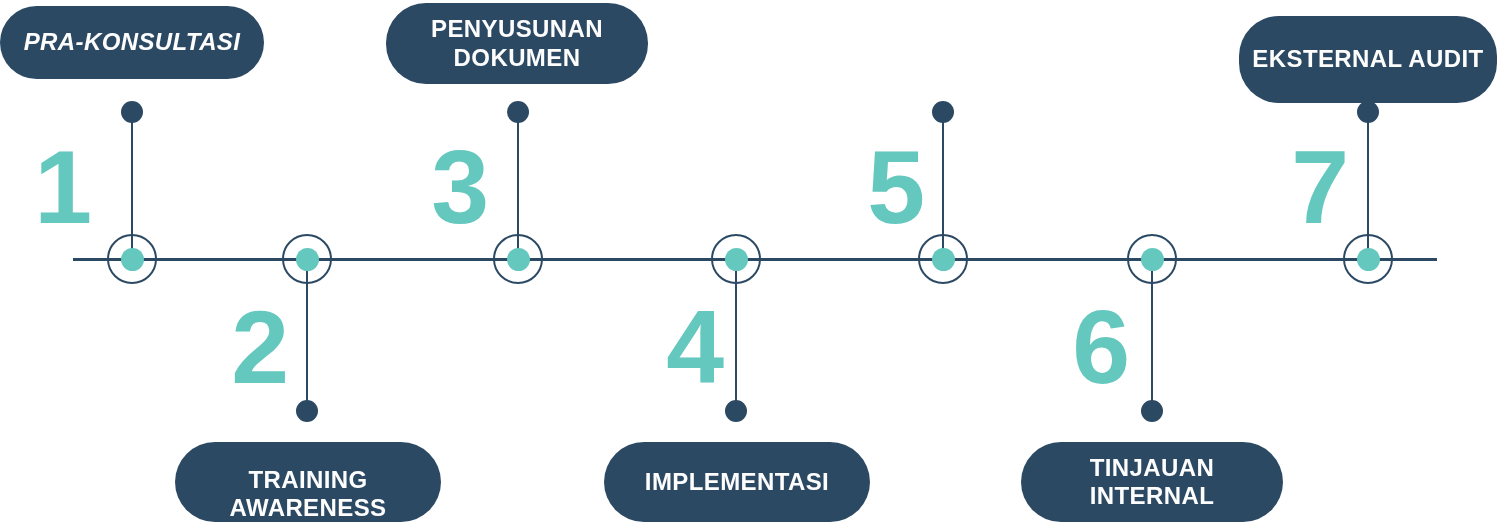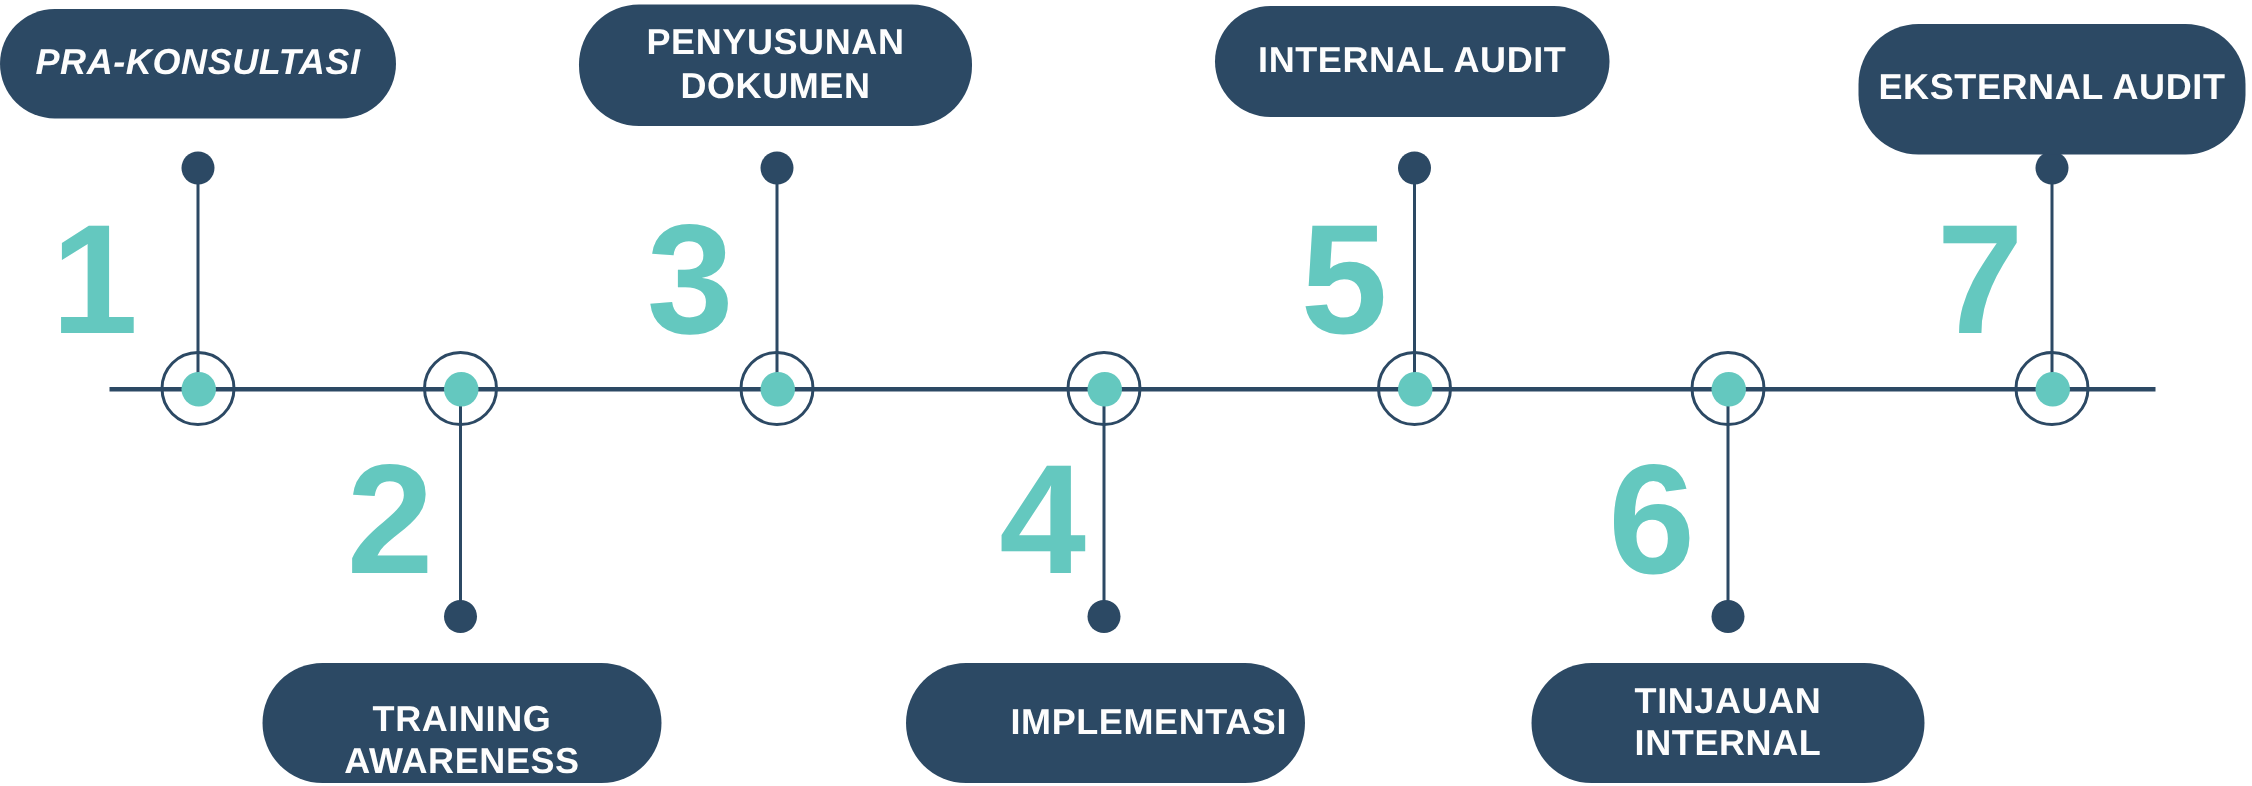--- a/index.html
+++ b/index.html
@@ -72,32 +72,29 @@
   <div class="num" style="left:337px; top:135px;">3</div>
   <div class="pill" style="left:386px; top:3px; width:262px; height:81px;">
     <span>PENYUSUNAN DOKUMEN</span>
   </div>
 
   <div class="vline" style="left:734.75px; top:259px; height:152px;"></div>
   <div class="dot" style="left:725px; top:400px;"></div>
   <div class="ring" style="left:711px; top:234px;"></div>
   <div class="node-dot" style="left:724.5px; top:247.5px;"></div>
   <div class="num" style="left:572px; top:295px;">4</div>
-  <div class="pill" style="left:604px; top:442px; width:266px; height:80px;justify-content:flex-end;">
+  <div class="pill" style="left:604px; top:442px; width:266px; height:80px;">
     <span>IMPLEMENTASI</span>
   </div>
 
   <div class="vline" style="left:941.75px; top:112px; height:147px;"></div>
   <div class="dot" style="left:932px; top:101px;"></div>
   <div class="ring" style="left:918px; top:234px;"></div>
   <div class="node-dot" style="left:931.5px; top:247.5px;"></div>
   <div class="num" style="left:773px; top:135px;">5</div>
-  <div class="pill" style="left:810px; top:4px; width:263px; height:74px;">
-    <span>INTERNAL AUDIT</span>
-  </div>
 
   <div class="vline" style="left:1150.75px; top:259px; height:152px;"></div>
   <div class="dot" style="left:1141px; top:400px;"></div>
   <div class="ring" style="left:1127px; top:234px;"></div>
   <div class="node-dot" style="left:1140.5px; top:247.5px;"></div>
   <div class="num" style="left:978px; top:295px;">6</div>
   <div class="pill" style="left:1021px; top:442px; width:262px; height:80px;">
     <span>TINJAUAN INTERNAL</span>
   </div>
 

